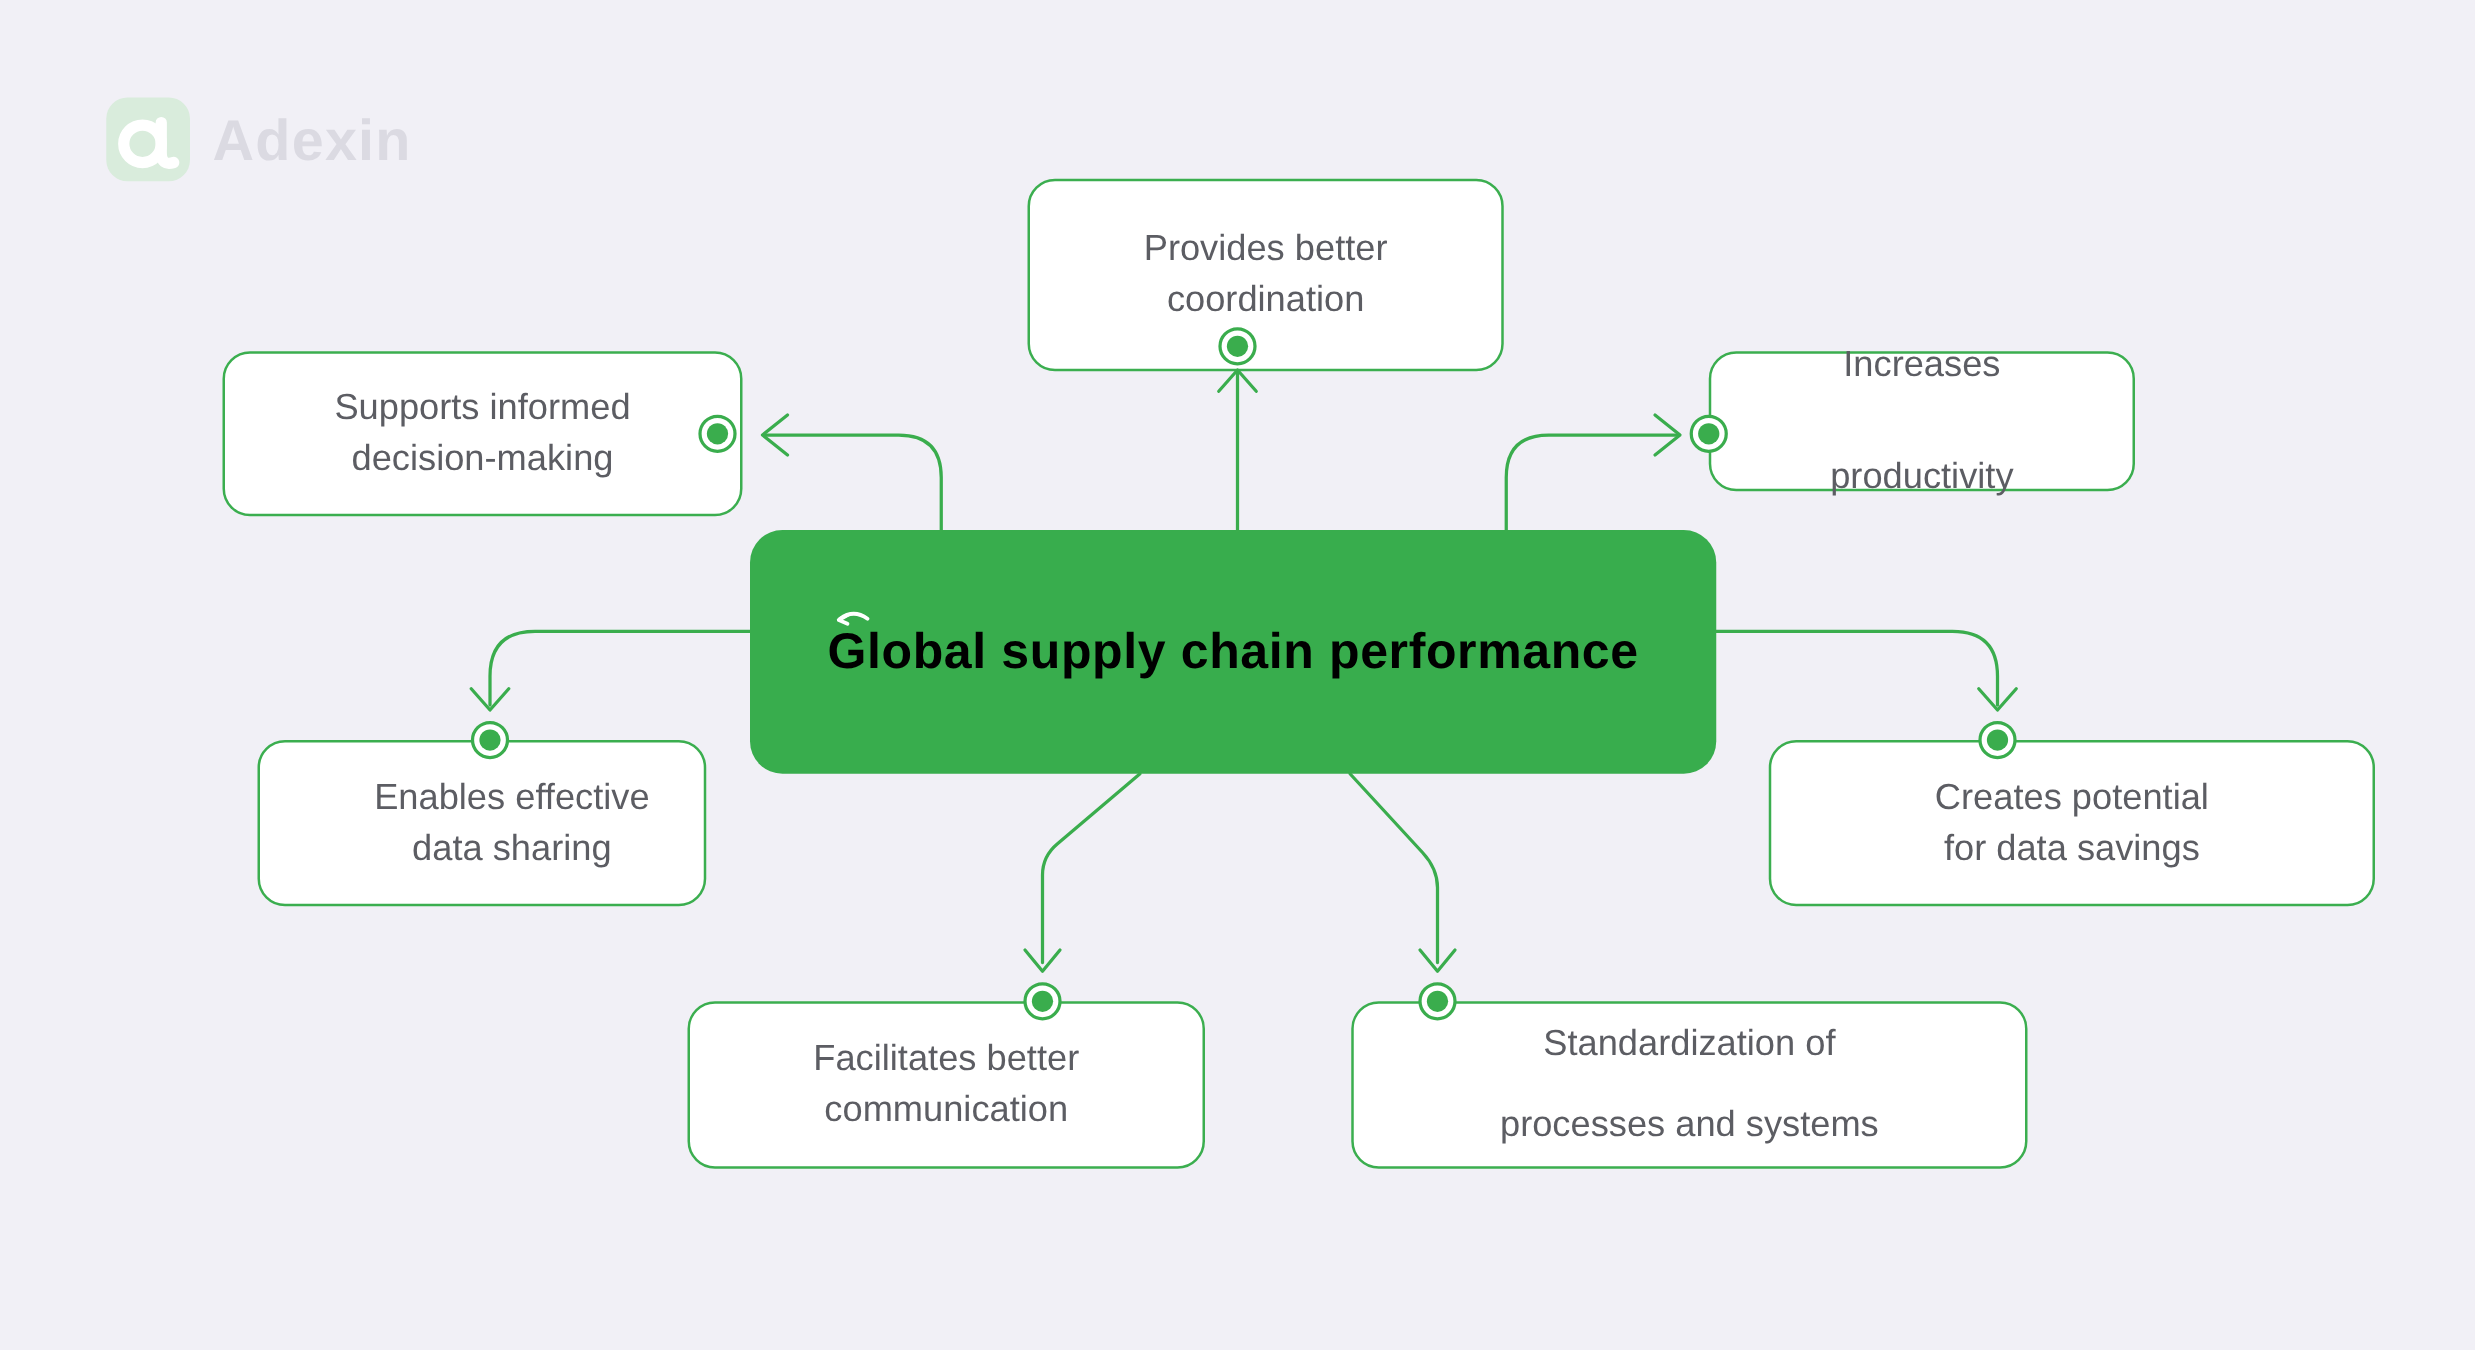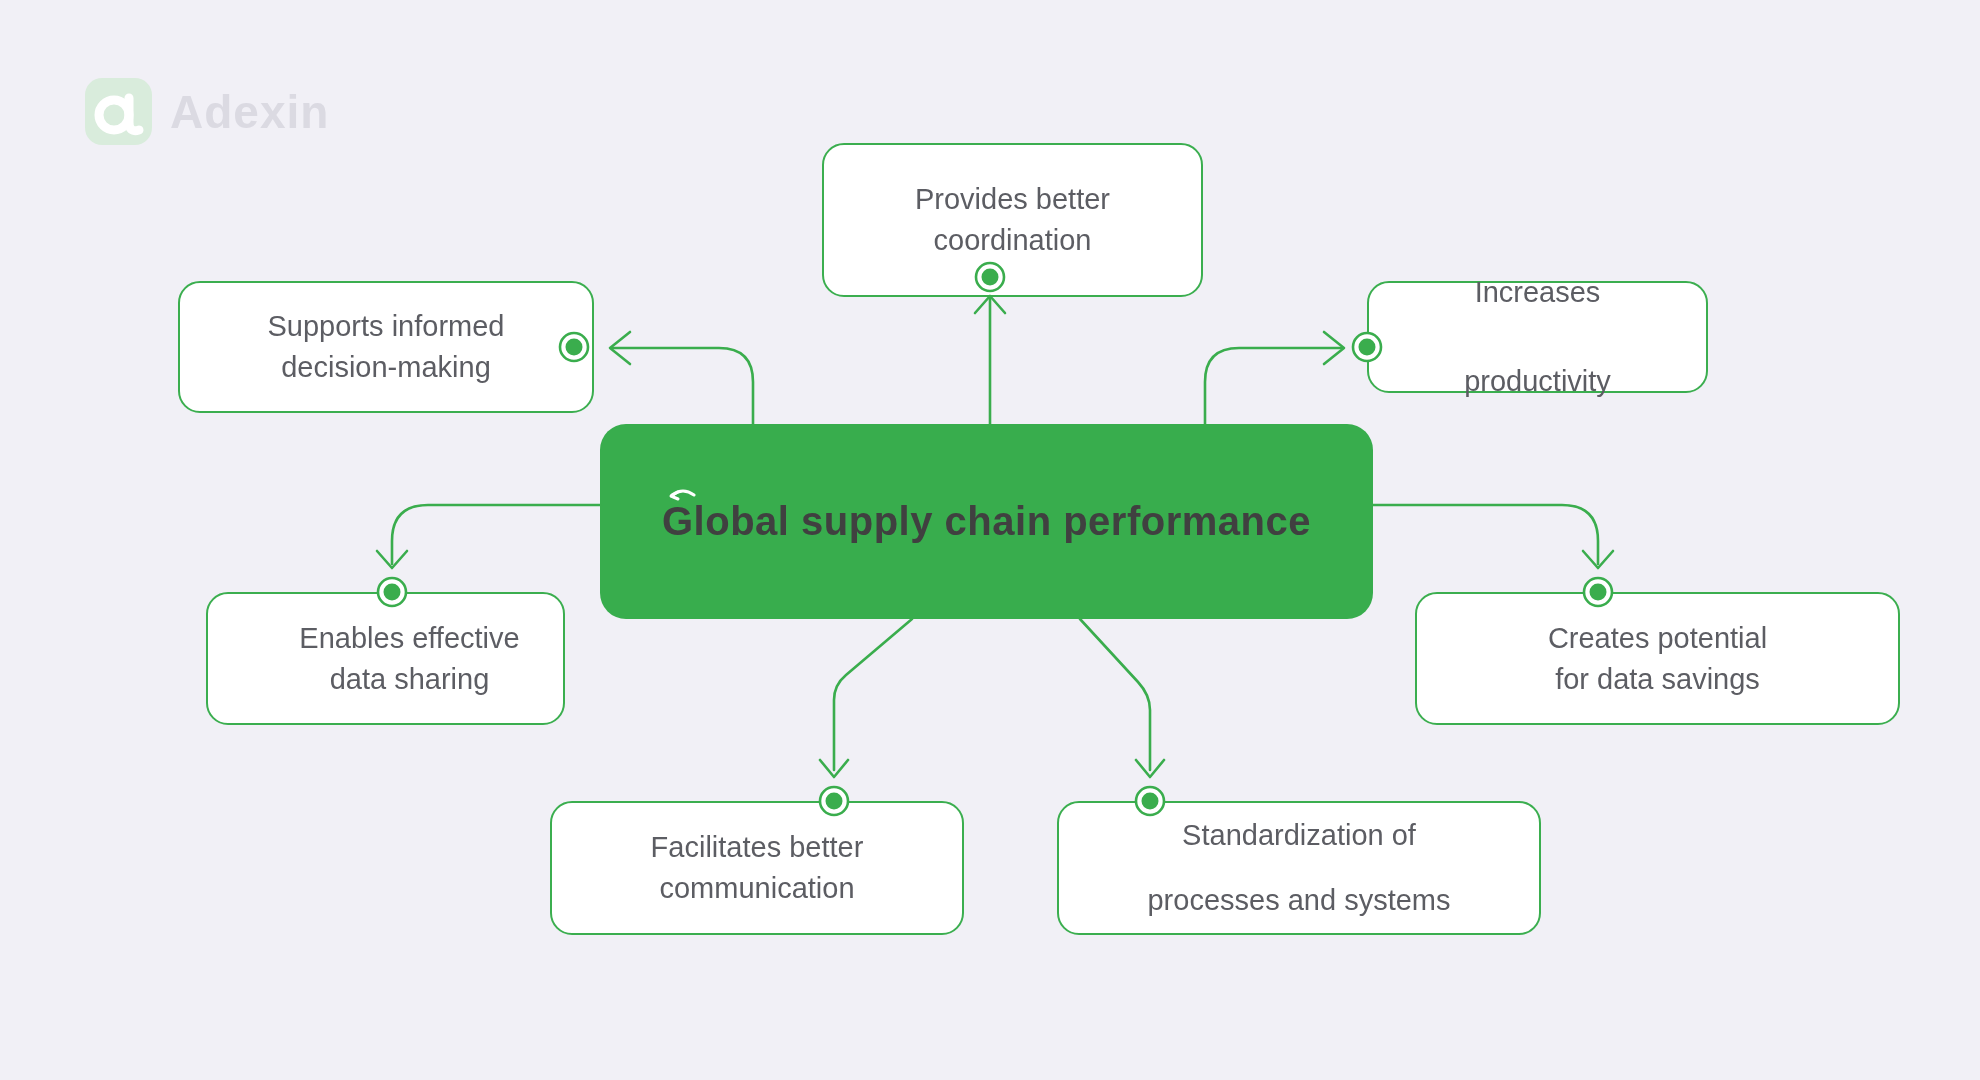--- a/index.html
+++ b/index.html
@@ -49,21 +49,21 @@
     width: 773px;
     height: 195px;
     background: #38ad4d;
     border-radius: 26px;
     display: flex;
     align-items: center;
     justify-content: center;
     box-sizing: border-box;
   }
   .central-title {
-    color: #404040;
+    color: #000000;
     font-size: 40px;
     font-weight: bold;
     letter-spacing: 0.5px;
     text-align: center;
   }
   .title-swoosh {
     position: absolute;
     left: 666px;
     top: 486px;
   }
@@ -82,21 +82,21 @@
     font-size: 29px;
     line-height: 41px;
     text-align: center;
   }
   .n-provides        { left: 800px;  top: 143px; width: 381px; height: 154px; margin-left: 22px; }
   .n-supports        { left: 158px;  top: 281px; width: 416px; height: 132px; margin-left: 20px; }
   .n-increases       { left: 1367px; top: 281px; width: 341px; height: 112px; gap: 48px; }
   .n-enables         { left: 206px;  top: 592px; width: 359px; height: 133px; padding-left: 48px; }
   .n-creates         { left: 1415px; top: 592px; width: 485px; height: 133px; }
   .n-facilitates     { left: 550px;  top: 801px; width: 414px; height: 134px; }
-  .n-standardization { left: 1057px; top: 801px; width: 484px; height: 134px; gap: 24px; }
+  .n-standardization { left: 1081px; top: 801px; width: 541px; height: 134px; gap: 24px; }
   
   .overlay {
     position: absolute;
     left: 0; top: 0;
     width: 1980px;
     height: 1080px;
     pointer-events: none;
   }
 </style>
 </head>

